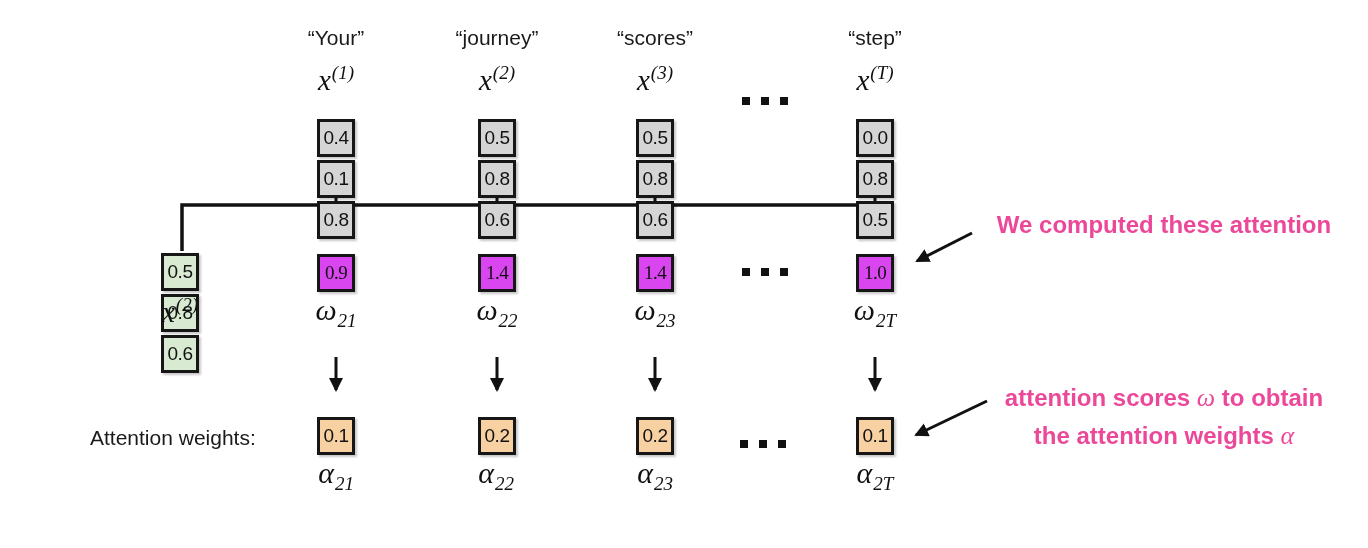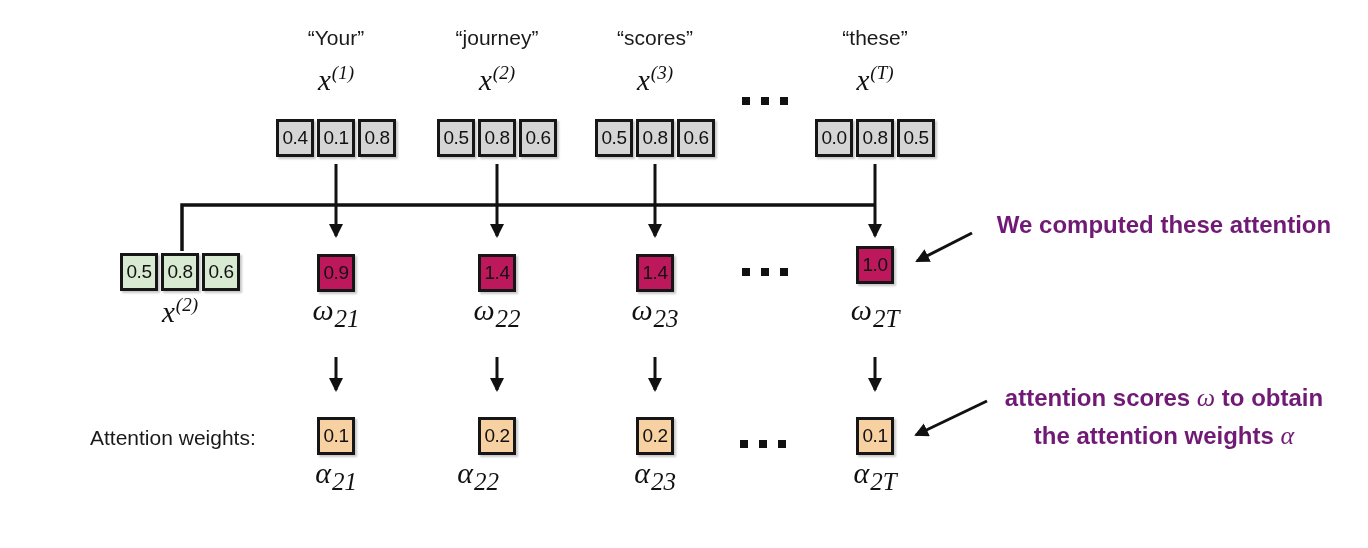--- a/index.html
+++ b/index.html
@@ -13,40 +13,40 @@
     white-space:nowrap;color:#1a1a1a;
   }
   .xlab,.sublab{
     position:absolute;transform:translateX(-50%);
     font-family:"Liberation Serif","DejaVu Serif",serif;font-style:italic;
     white-space:nowrap;color:#111;
   }
   .xlab{font-size:29px;text-align:center;}
   .xlab sup{font-size:19px;font-style:italic;margin-left:1px;}
   .sublab{font-size:30px;}
-  .sublab sub{font-size:25px;font-style:italic;margin-left:1px;}
-  .vec{position:absolute;transform:translateX(-50%);display:flex;gap:3px;}
+  .sublab sub{font-size:19px;font-style:italic;margin-left:1px;}
+  .vec{position:absolute;transform:translateX(-50%);display:flex;gap:3px;flex-direction:column;}
   .cell{
     width:32px;height:32px;border:3px solid #161616;
     display:flex;align-items:center;justify-content:center;
     font-size:19px;letter-spacing:-0.5px;color:#111;
     box-shadow:2px 2px 2px rgba(0,0,0,0.22);
     box-sizing:content-box;background:#d5d5d5;
   }
   .cell.gray{background:#d5d5d5;}
   .cell.green{background:#d9ead3;}
-  .cell.blue{background:#be185d;}
+  .cell.blue{background:#d946ef;font-family:Liberation Serif, serif;}
   .cell.orange{background:#f7d1a1;}
   .single{position:absolute;transform:translateX(-50%);}
   .dots{position:absolute;transform:translateX(-50%);display:flex;gap:11px;}
   .dot{width:8px;height:8px;background:#111;}
   .side-label{position:absolute;font-size:21px;white-space:nowrap;color:#1a1a1a;margin-left:24px;}
   .annot{
     position:absolute;width:384px;text-align:center;
-    font-weight:bold;font-size:24px;line-height:38px;color:#701a75;
+    font-weight:bold;font-size:24px;line-height:38px;color:#ec4899;
   }
   .annot-math{
     font-family:"Liberation Serif","DejaVu Serif",serif;
     font-style:italic;font-weight:normal;font-size:26px;
   }
 </style>
 </head>
 <body>
 
 <div class="canvas">
@@ -93,46 +93,46 @@
     <div class="cell gray">0.8</div>
     <div class="cell gray">0.6</div>
   </div>
   <div class="single" style="left:497px;top:254px">
     <div class="cell blue">1.4</div>
   </div>
   <div class="sublab" style="left:497px;top:293px"><span>ω</span><sub>22</sub></div>
   <div class="single" style="left:497px;top:417px">
     <div class="cell orange">0.2</div>
   </div>
-  <div class="sublab" style="left:478px;top:456px"><span>α</span><sub>22</sub></div>
+  <div class="sublab" style="left:496px;top:456px"><span>α</span><sub>22</sub></div>
 
   <div class="word" style="left:655px;top:26px">“scores”</div>
   <div class="xlab" style="left:655px;top:62px"><span>x</span><sup>(3)</sup></div>
   <div class="vec" style="left:655px;top:119px">
     <div class="cell gray">0.5</div>
     <div class="cell gray">0.8</div>
     <div class="cell gray">0.6</div>
   </div>
   <div class="single" style="left:655px;top:254px">
     <div class="cell blue">1.4</div>
   </div>
   <div class="sublab" style="left:655px;top:293px"><span>ω</span><sub>23</sub></div>
   <div class="single" style="left:655px;top:417px">
     <div class="cell orange">0.2</div>
   </div>
   <div class="sublab" style="left:655px;top:456px"><span>α</span><sub>23</sub></div>
 
-  <div class="word" style="left:875px;top:26px">“these”</div>
+  <div class="word" style="left:875px;top:26px">“step”</div>
   <div class="xlab" style="left:875px;top:62px"><span>x</span><sup>(T)</sup></div>
   <div class="vec" style="left:875px;top:119px">
     <div class="cell gray">0.0</div>
     <div class="cell gray">0.8</div>
     <div class="cell gray">0.5</div>
   </div>
-  <div class="single" style="left:875px;top:246px">
+  <div class="single" style="left:875px;top:254px">
     <div class="cell blue">1.0</div>
   </div>
   <div class="sublab" style="left:875px;top:293px"><span>ω</span><sub>2T</sub></div>
   <div class="single" style="left:875px;top:417px">
     <div class="cell orange">0.1</div>
   </div>
   <div class="sublab" style="left:875px;top:456px"><span>α</span><sub>2T</sub></div>
 
   <div class="vec" style="left:180px;top:253px">
     <div class="cell green">0.5</div>

